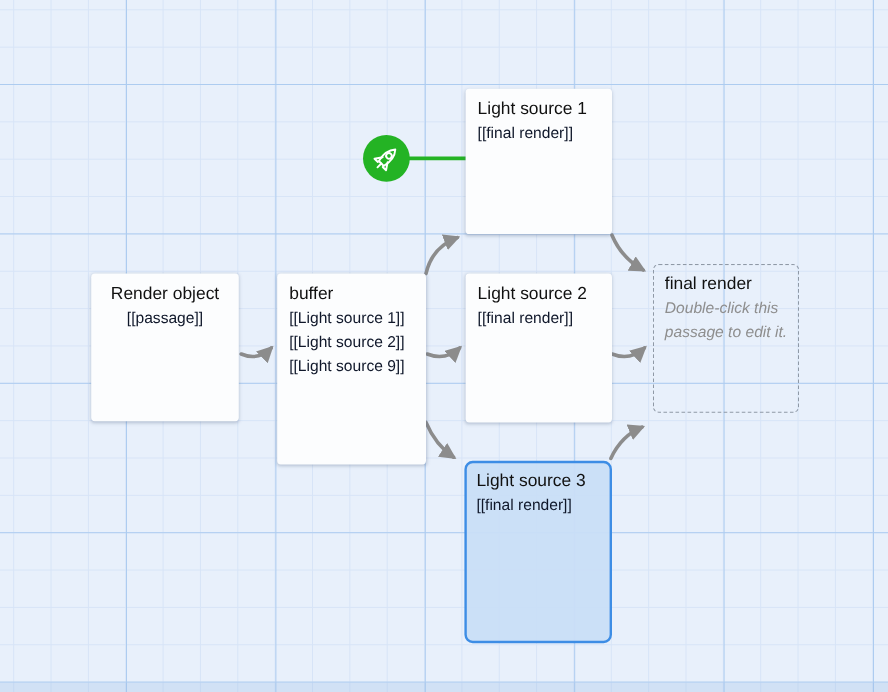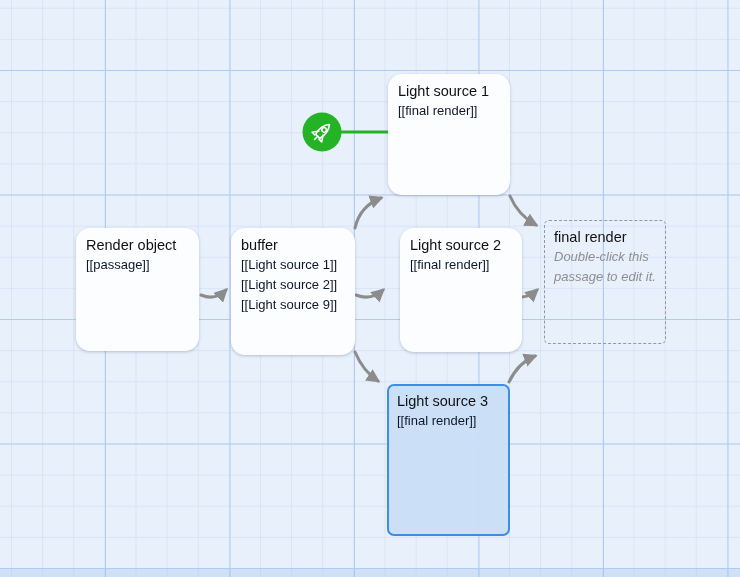--- a/index.html
+++ b/index.html
@@ -24,21 +24,21 @@
   }
   #links-svg{position:absolute;left:0;top:0;}
   .link{fill:none;stroke:var(--link,#8c8c8c);stroke-width:3;stroke-linecap:round;}
   #start-line{stroke:var(--green,#24b324);stroke-width:3;}
   #start-circle{fill:var(--green,#24b324);}
   #start-rocket path,#start-rocket circle{
     fill:none;stroke:#ffffff;stroke-width:1.6;stroke-linecap:round;stroke-linejoin:round;
   }
   .passage{
     position:absolute;box-sizing:border-box;
-    background:#fcfdfe;border-radius:14px;
+    background:#fcfdfe;border-radius:3px;
     box-shadow:0 1px 3px rgba(80,100,135,0.35);
     padding:7px 10px;cursor:pointer;overflow:hidden;
   }
   .passage.selected{
     background:var(--sel-fill,rgba(201,222,247,0.95));
     border:2px solid var(--sel-border,#3d8de5);
     border-radius:7px;box-shadow:none;padding:5px 8px;
   }
   .passage.empty{
     background:transparent;border:1px dashed #8f99a6;
@@ -79,33 +79,33 @@
       <g id="start-rocket" transform="translate(322,132) rotate(45)">
         <path d="M0,-10.5 C3.6,-6.5 4.6,-0.5 2.9,6 L-2.9,6 C-4.6,-0.5 -3.6,-6.5 0,-10.5 Z"></path>
         <circle cx="0" cy="-3" r="2.3"></circle>
         <path d="M2.9,1.5 L6.8,7.2 L2.9,7.2"></path>
         <path d="M-2.9,1.5 L-6.8,7.2 L-2.9,7.2"></path>
         <path d="M0,6 L0,10.5"></path>
       </g>
     </g>
   </svg>
 
-<div class="passage" style="left: 76px; top: 228px; width: 123px; height: 123px;">
+<div class="passage" style="left: 76px; top: 228px; width: 123px; height: 123px; text-align: center;">
       <div class="passage-title">Render object</div>
       <div class="passage-excerpt">[[passage]]</div>
     </div>
-    <div class="passage" style="left: 231px; top: 228px; width: 124px; height: 127px;">
+    <div class="passage" style="left: 231px; top: 228px; width: 124px; height: 159px;">
       <div class="passage-title">buffer</div>
       <div class="passage-excerpt">[[Light source 1]] [[Light source 2]] [[Light source 9]]</div>
     </div>
     <div class="passage" style="left: 388px; top: 74px; width: 122px; height: 121px;">
       <div class="passage-title">Light source 1</div>
       <div class="passage-excerpt">[[final render]]</div>
     </div>
-    <div class="passage" style="left: 388px; top: 228px; width: 122px; height: 124px; margin-left: 12px;">
+    <div class="passage" style="left: 388px; top: 228px; width: 122px; height: 124px;">
       <div class="passage-title">Light source 2</div>
       <div class="passage-excerpt">[[final render]]</div>
     </div>
     <div class="passage selected" style="left: 387px; top: 384px; width: 123px; height: 152px;">
       <div class="passage-title">Light source 3</div>
       <div class="passage-excerpt">[[final render]]</div>
     </div>
     <div class="passage empty" style="left: 544px; top: 220px; width: 122px; height: 124px;">
       <div class="passage-title">final render</div>
       <div class="passage-excerpt">Double-click this passage to edit it.</div>

